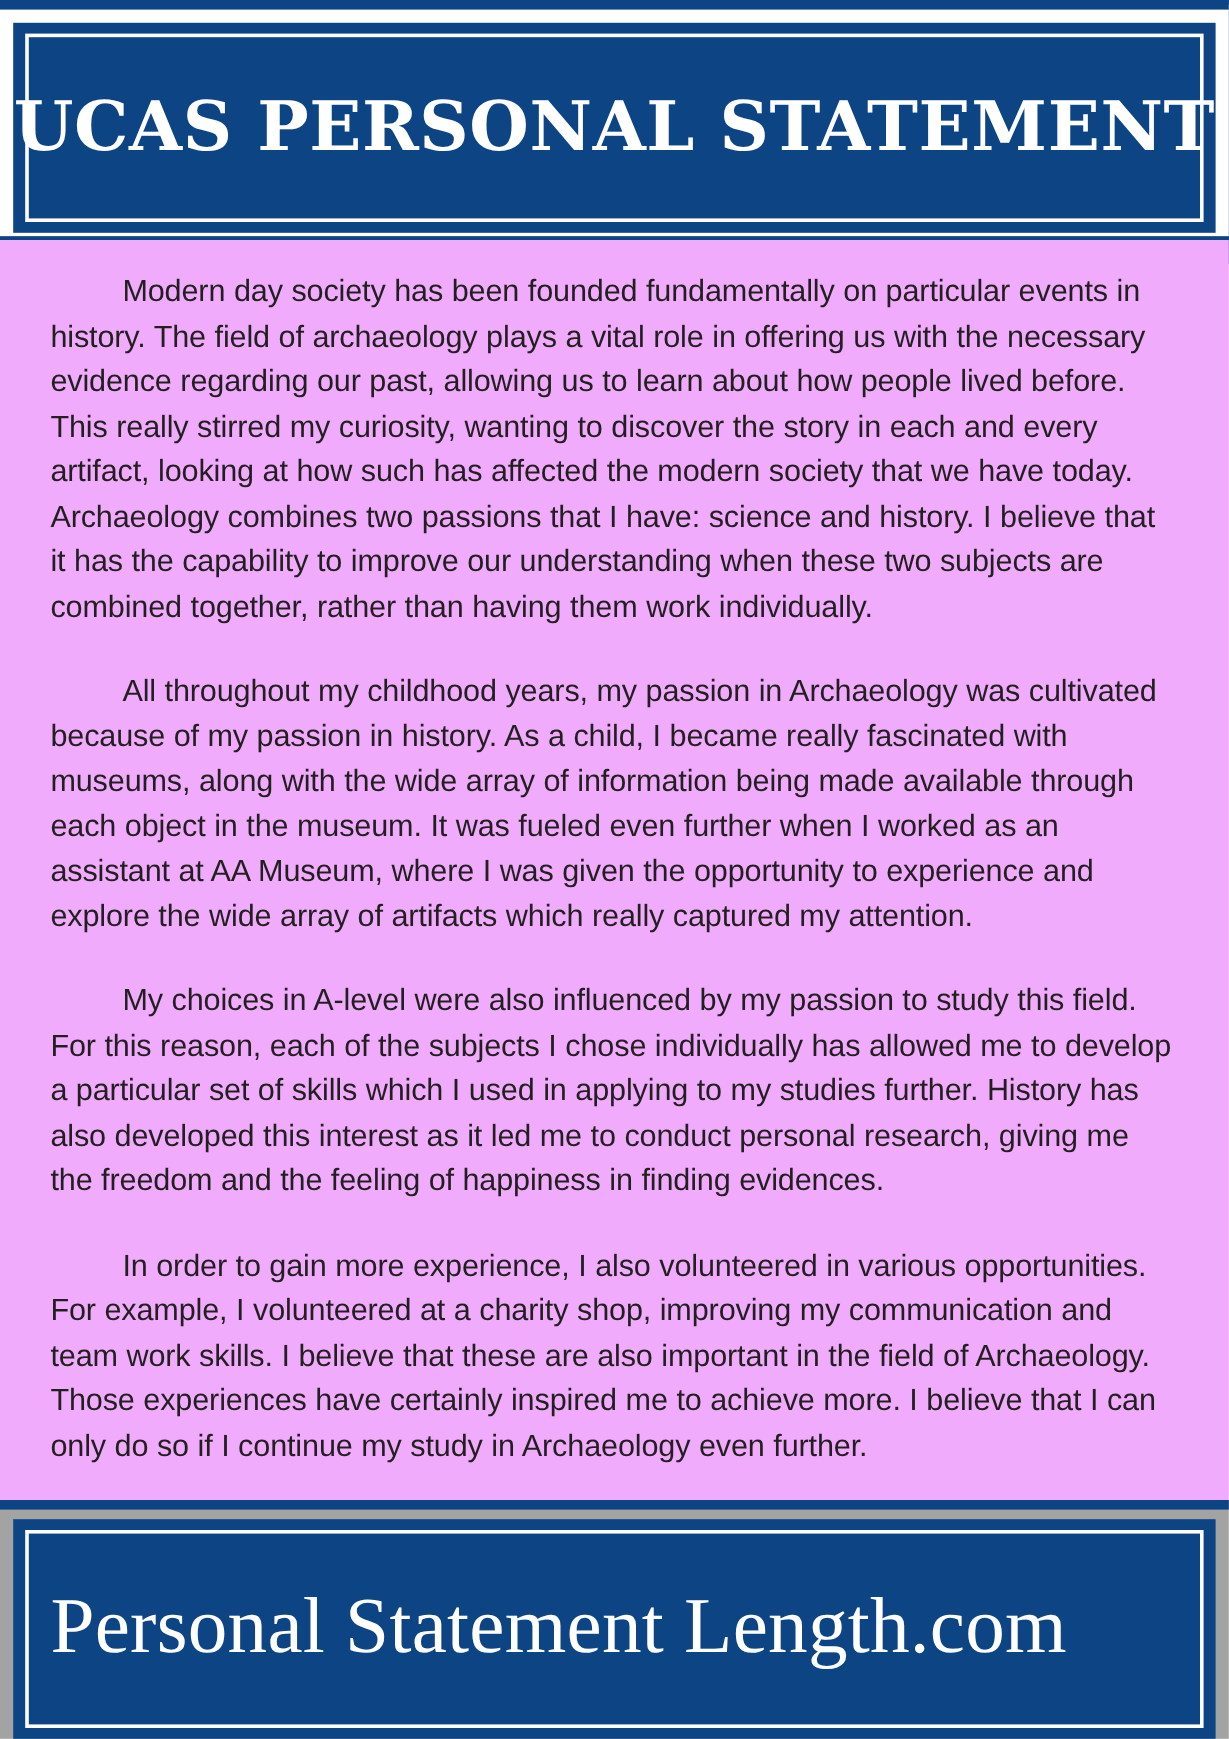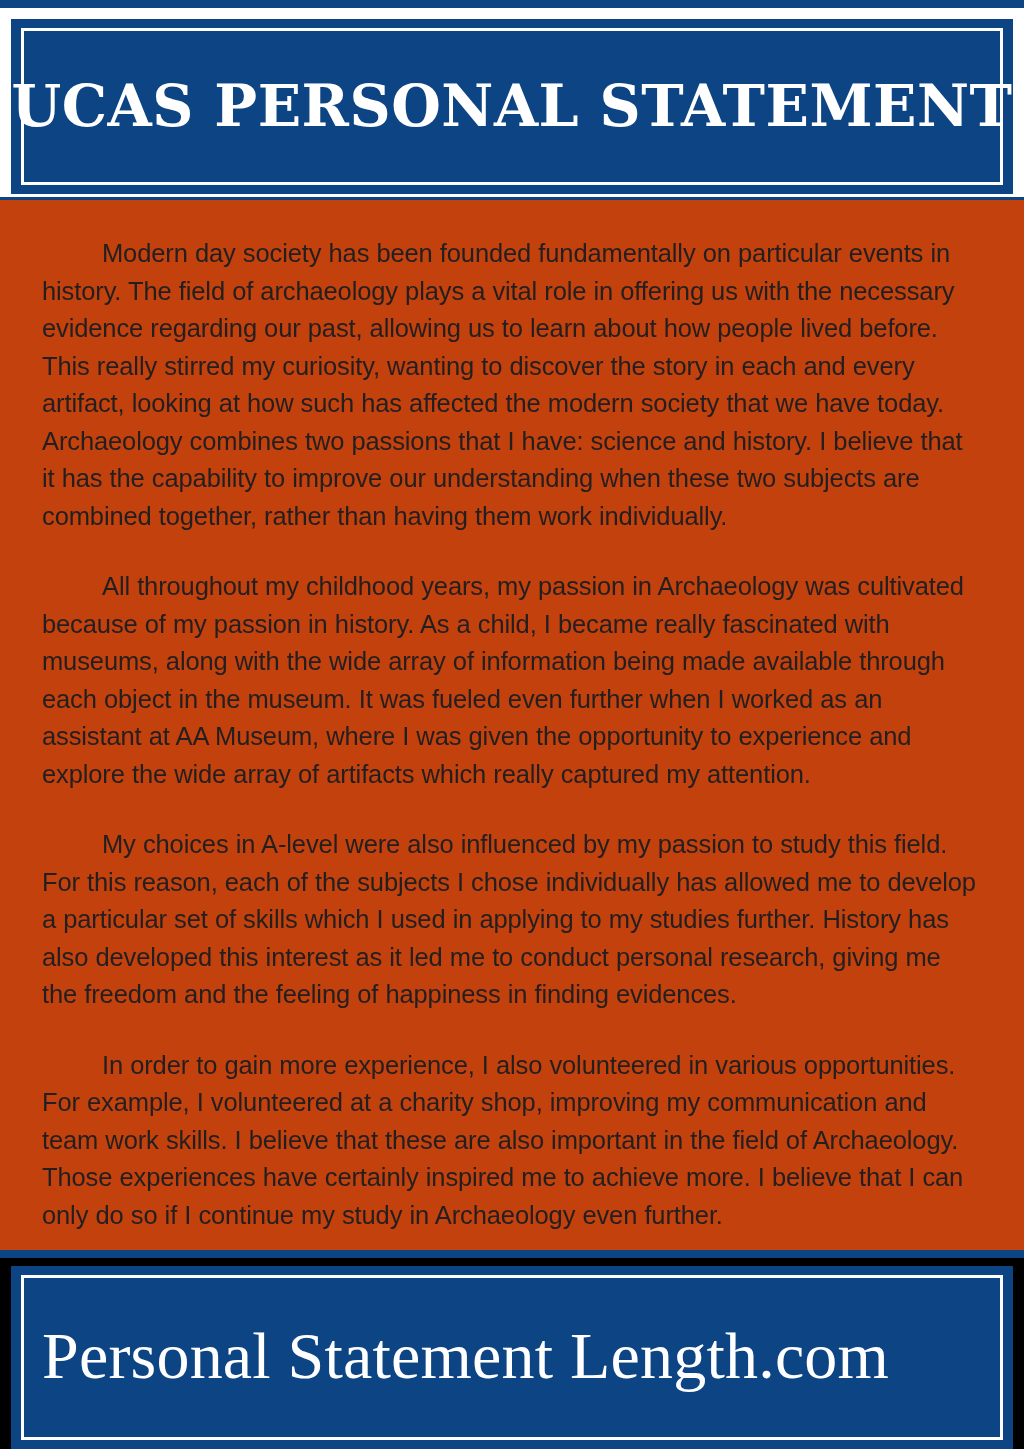--- a/index.html
+++ b/index.html
@@ -89,22 +89,22 @@
   }
 
   
   .body-content {
     position: absolute;
     left: 0;
     top: 200px;
     width: 1024px;
     height: 1050px;
     box-sizing: border-box;
-    padding: 35px 48px 0 42px;
-    background: #c2410c;
+    padding: 25px 48px 0 42px;
+    background: #f0abfc;
   }
   .statement-paragraph {
     margin: 0 0 33px 0;
     color: #231f20;
     font-family: "Liberation Sans", sans-serif;
     font-weight: 300;
     font-size: 25.5px;
     line-height: 37.5px;
     text-indent: 60px;
     text-align: left;
@@ -115,21 +115,21 @@
     margin-bottom: 12px;
   }
 
   
   .footer-banner {
     position: absolute;
     left: 0;
     top: 1250px;
     width: 1024px;
     height: 199px;
-    background: #000000;
+    background: #a3a3a3;
     box-sizing: border-box;
   }
   .footer-top-strip {
     position: absolute;
     left: 0;
     top: 0;
     width: 1024px;
     height: 8px;
     background: #0d4484;
   }

